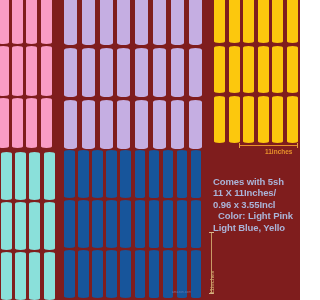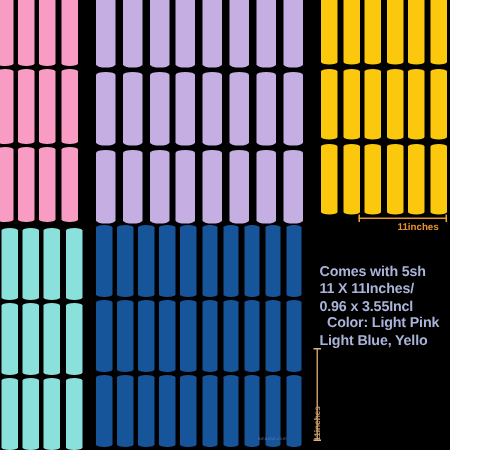--- a/index.html
+++ b/index.html
@@ -6,21 +6,21 @@
   html,body{margin:0;padding:0;}
   body{
     width:300px;height:300px;
     background:#ffffff;
     font-family:"Liberation Sans", sans-serif;
     overflow:hidden;
     position:relative;
   }
   #stage{
     position:absolute;left:0;top:0;width:300px;height:300px;
-    background:#000000;
+    background:#7f1d1d;
     overflow:hidden;
   }
   .block{position:absolute;}
   .strip{
     position:absolute;
     border-radius:60px / 18px;
   }
   
   .measure-h{
     position:absolute;

